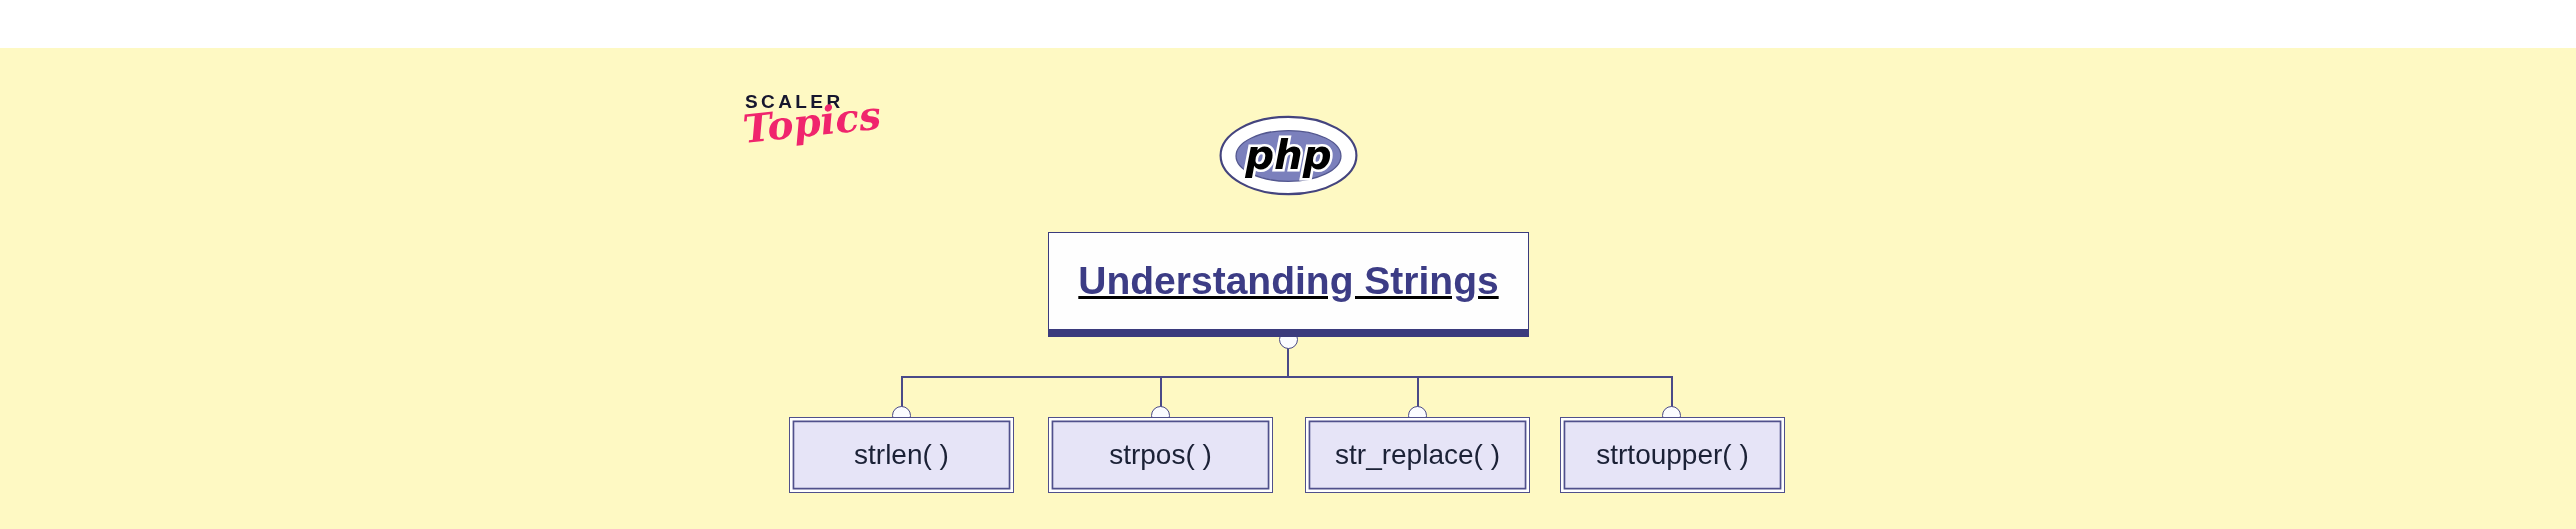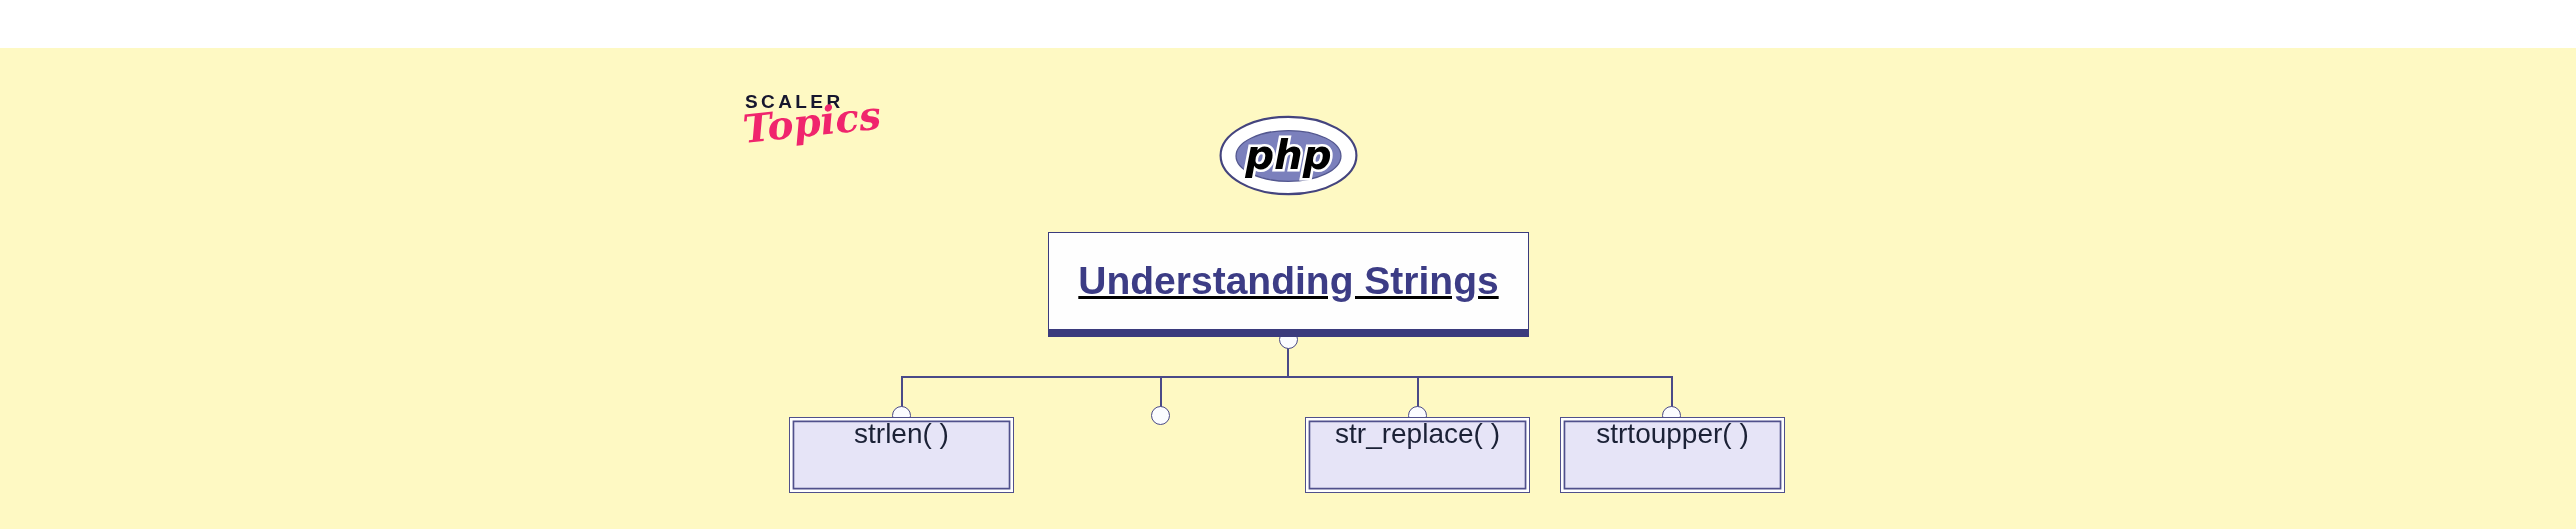--- a/index.html
+++ b/index.html
@@ -104,20 +104,21 @@
   .child-box {
     position: absolute;
     top: 369px;
     width: 225px;
     height: 76px;
     box-sizing: border-box;
     background: #E6E4F7;
     border: 1.7px solid #50508C;
     box-shadow: inset 0 0 0 2.6px #FFFFFF, inset 0 0 0 4.3px #50508C;
     display: flex;
+    align-items: center;
     justify-content: center;
     z-index: 2;
   }
   .child-box.c1 { left: 789px; }
   .child-box.c2 { left: 1048px; }
   .child-box.c3 { left: 1305px; }
   .child-box.c4 { left: 1560px; }
   .child-label {
     font-size: 28px;
     color: #1B2136;
@@ -152,20 +153,23 @@
   <div class="node-circle child-circle c3"></div>
   <div class="node-circle child-circle c4"></div>
 
   <div class="root-box">
     <span class="root-label">Understanding Strings</span>
   </div>
 
   <div class="child-box c1">
     <span class="child-label">strlen( )</span>
   </div>
+  <div class="child-box c2">
+    <span class="child-label">strpos( )</span>
+  </div>
   <div class="child-box c4">
     <span class="child-label">strtoupper( )</span>
   </div>
   <div class="child-box c3">
     <span class="child-label">str_replace( )</span>
   </div>
 
 </div>
 
 

